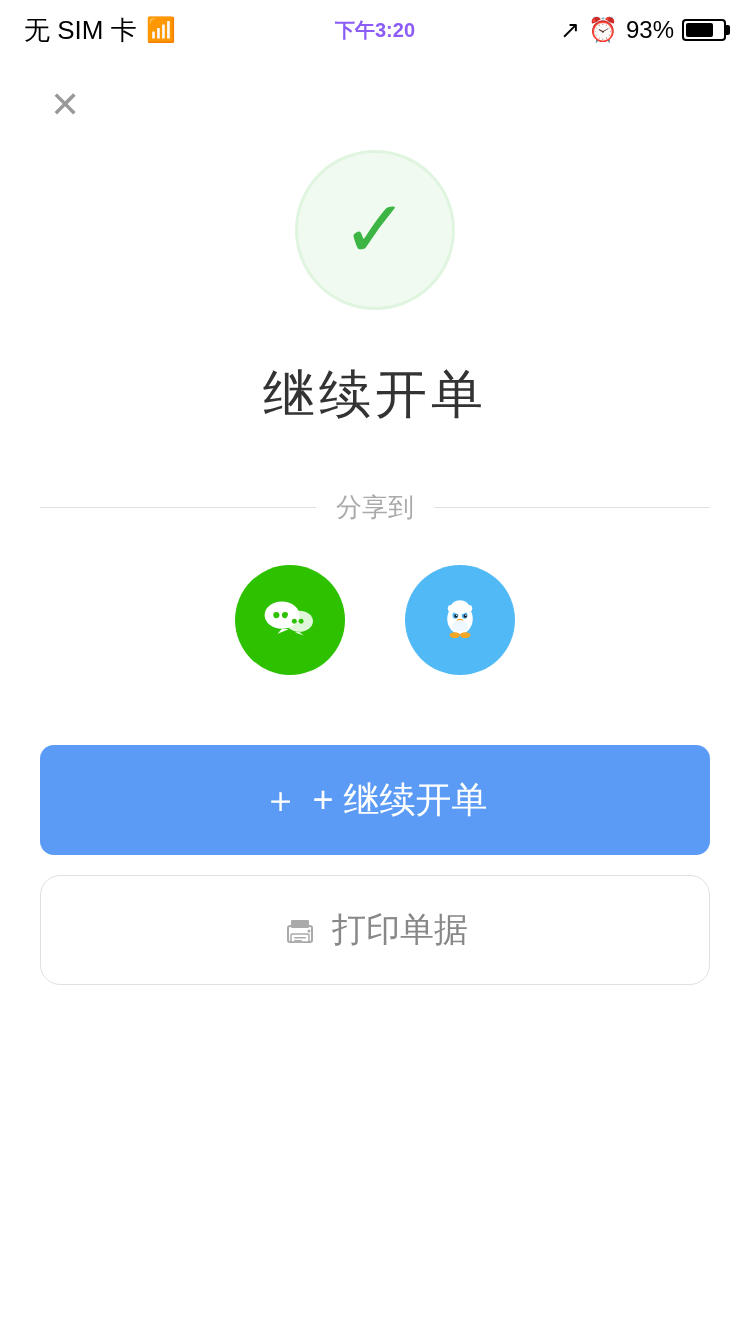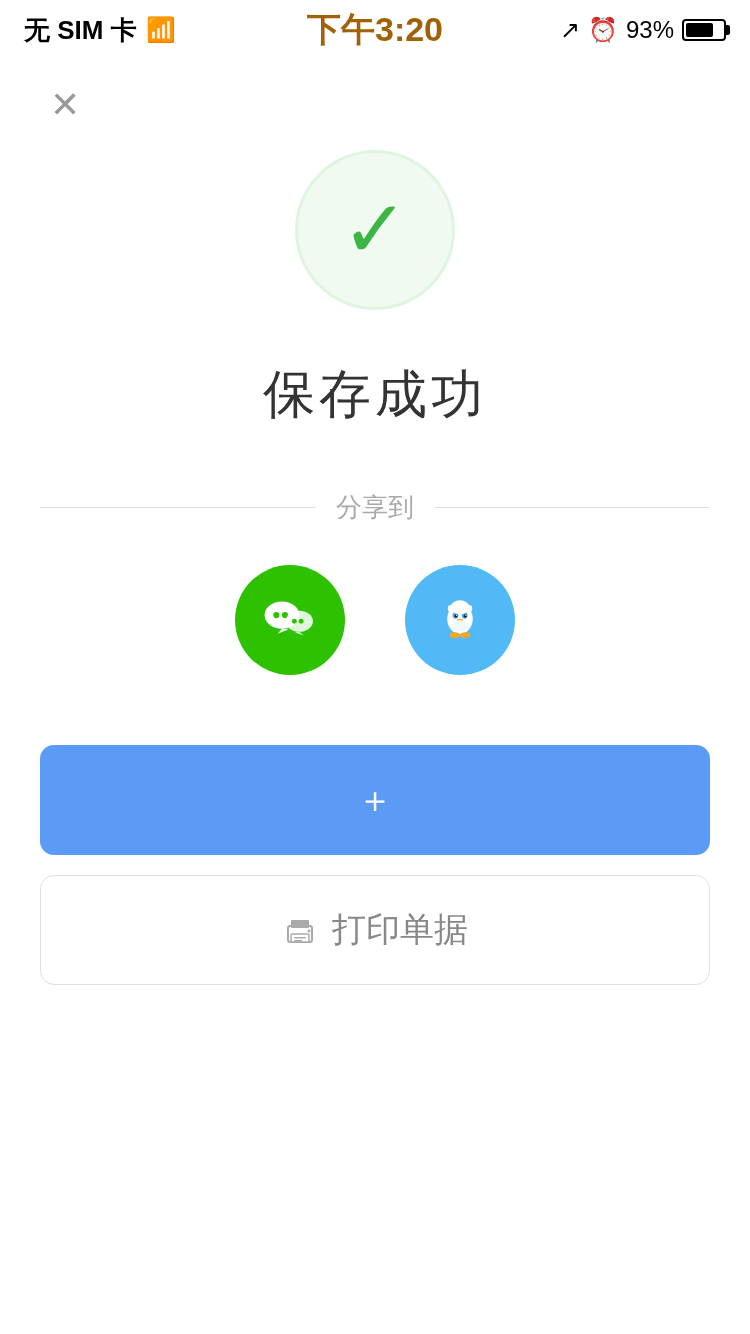--- a/index.html
+++ b/index.html
@@ -28,31 +28,31 @@
       justify-content: space-between;
       padding: 0 24px;
     }
 
     .status-left {
       display: flex;
       align-items: center;
       gap: 10px;
       font-size: 26px;
       color: #000;
-      font-weight: 700;
+      font-weight: 400;
     }
 
     .wifi-icon {
       font-size: 24px;
     }
 
     .status-center {
-      font-size: 34px;
+      font-size: 20px;
       font-weight: 600;
-      color: #a16207;
+      color: #8b5cf6;
       position: absolute;
       left: 50%;
       transform: translateX(-50%);
     }
 
     .status-right {
       display: flex;
       align-items: center;
       gap: 8px;
       font-size: 24px;
@@ -235,21 +235,21 @@
     .btn-primary .btn-icon {
       font-size: 36px;
       color: #fff;
     }
 
     .btn-secondary {
       width: 100%;
       height: 110px;
       background: #fff;
       border: 1px solid #e0e0e0;
-      border-radius: 14px;
+      border-radius: 20px;
       display: flex;
       align-items: center;
       justify-content: center;
       gap: 14px;
       cursor: pointer;
       font-size: 34px;
       color: #888;
       font-weight: 400;
     }
 
@@ -285,21 +285,21 @@
 <div class="main-content">
 
   <div class="close-button">
     <span class="close-x">✕</span>
   </div>
 
   <div class="success-circle">
     <span class="checkmark">✓</span>
   </div>
 
-  <div class="success-title">保存成功</div>
+  <div class="success-title">继续开单</div>
 
   <div class="share-section">
     <div class="share-divider-row">
       <div class="divider-line"></div>
       <span class="share-label">分享到</span>
       <div class="divider-line"></div>
     </div>
 
     <div class="share-icons">
 
@@ -342,20 +342,21 @@
           <ellipse cx="59" cy="76" rx="9" ry="5" fill="#f5a623"></ellipse>
         </svg>
       </button>
     </div>
   </div>
 
   <div class="action-buttons">
 
     <button class="btn-primary">
       <span class="btn-icon">＋</span>
+      <span>+ 继续开单</span>
     </button>
 
     <button class="btn-secondary">
       <svg class="printer-icon-svg" viewBox="0 0 36 36" fill="none">
         <rect x="6" y="14" width="24" height="16" rx="2" stroke="#aaa" stroke-width="2" fill="none"></rect>
         <rect x="9" y="8" width="18" height="8" rx="1" fill="#aaa"></rect>
         <rect x="9" y="22" width="18" height="8" rx="1" fill="white" stroke="#aaa" stroke-width="1.5"></rect>
         <rect x="12" y="25" width="12" height="1.5" fill="#aaa" rx="0.75"></rect>
         <rect x="12" y="28" width="8" height="1.5" fill="#aaa" rx="0.75"></rect>
         <circle cx="27" cy="19" r="1.5" fill="#aaa"></circle>

